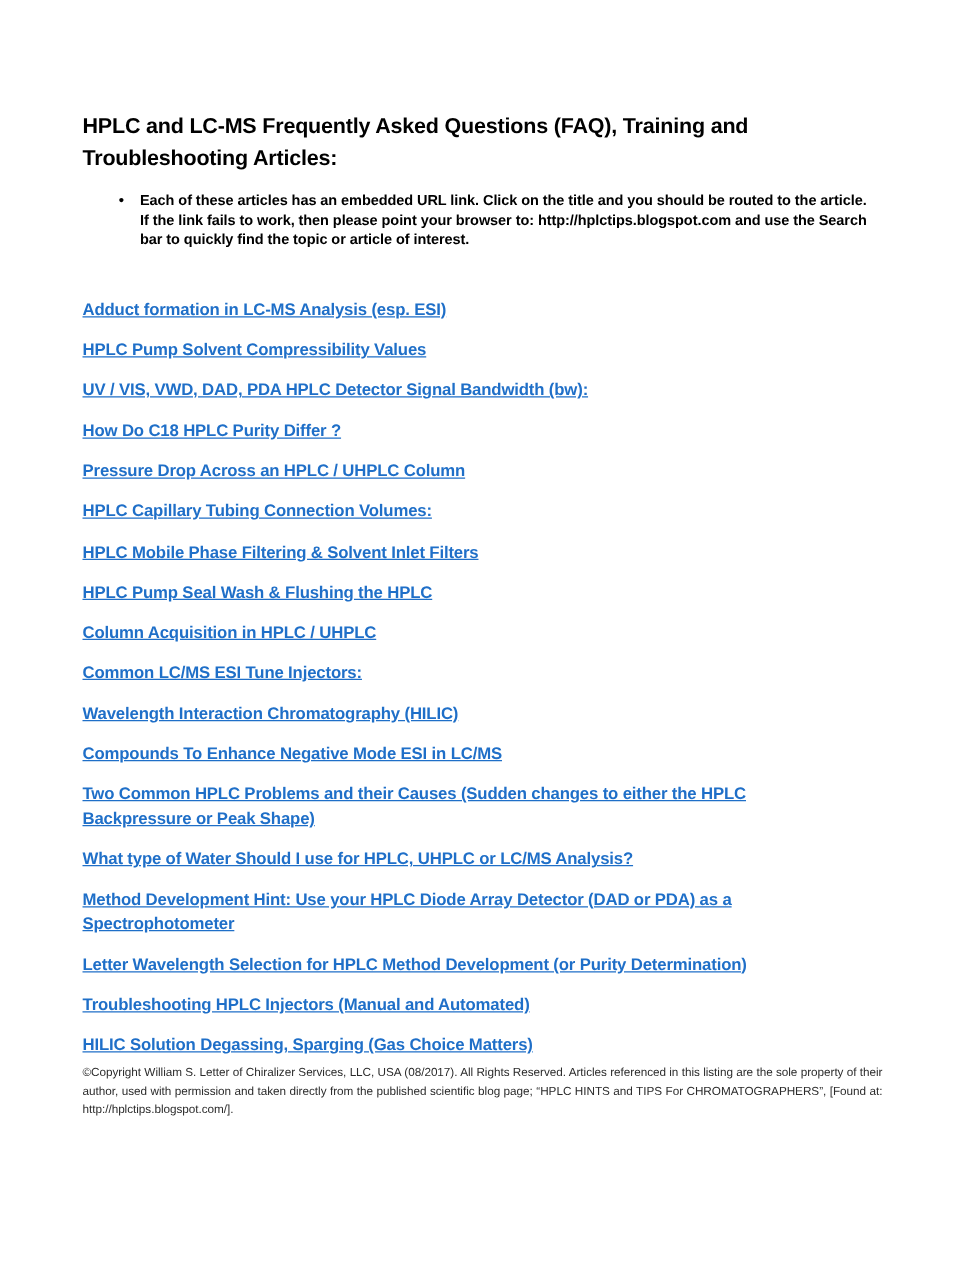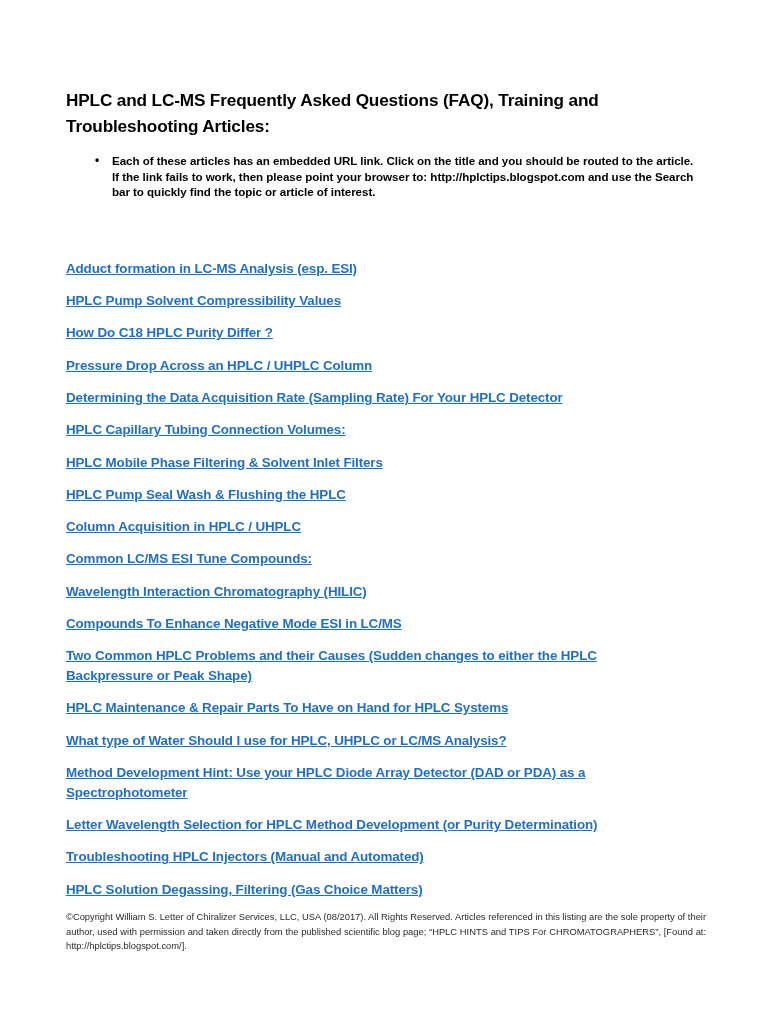--- a/index.html
+++ b/index.html
@@ -52,21 +52,21 @@
     top: 0;
     font-size: 12px;
     line-height: 15.6px;
     font-weight: bold;
   }
   .link-list {
     margin: 0;
     padding: 0;
     list-style: none;
     position: relative;
-    top: 59px;
+    top: 38px;
   }
   .link-row {
     margin-bottom: 12.6px;
   }
   .doc-link {
     font-size: 13.4px;
     font-weight: bold;
     line-height: 19.7px;
     color: #1f6fc8;
     text-decoration: underline;
@@ -75,21 +75,21 @@
     display: inline;
     cursor: pointer;
   }
   .link-row.narrow .doc-link {
     display: block;
     max-width: 620px;
   }
   .footer {
     position: absolute;
     left: 66px;
-    top: 910px;
+    top: 851px;
     width: 640px;
     font-size: 9.4px;
     line-height: 14.7px;
     letter-spacing: -0.02px;
     color: #2b2b2b;
     text-align: justify;
   }
 </style>
 </head>
 <body>
@@ -106,67 +106,64 @@
   </ul>
 
   <ul class="link-list" id="link-list">
       <li class="link-row narrow">
         <span class="doc-link">Adduct formation in LC-MS Analysis (esp. ESI)</span>
       </li>
       <li class="link-row narrow">
         <span class="doc-link">HPLC Pump Solvent Compressibility Values</span>
       </li>
       <li class="link-row narrow">
+        <span class="doc-link">UV / VIS, VWD, DAD, PDA HPLC Detector Signal Bandwidth (bw):</span>
+      </li>
+      <li class="link-row narrow">
         <span class="doc-link">How Do C18 HPLC Purity Differ ?</span>
       </li>
       <li class="link-row narrow">
         <span class="doc-link">Pressure Drop Across an HPLC / UHPLC Column</span>
-      </li>
-      <li class="link-row narrow">
-        <span class="doc-link">Determining the Data Acquisition Rate (Sampling Rate) For Your HPLC Detector</span>
       </li>
       <li class="link-row narrow">
         <span class="doc-link">HPLC Capillary Tubing Connection Volumes:</span>
       </li>
       <li class="link-row narrow">
         <span class="doc-link">HPLC Mobile Phase Filtering &amp; Solvent Inlet Filters</span>
       </li>
       <li class="link-row narrow">
         <span class="doc-link">HPLC Pump Seal Wash &amp; Flushing the HPLC</span>
       </li>
       <li class="link-row narrow">
         <span class="doc-link">Column Acquisition in HPLC / UHPLC</span>
       </li>
       <li class="link-row narrow">
-        <span class="doc-link">Common LC/MS ESI Tune Compounds:</span>
+        <span class="doc-link">Common LC/MS ESI Tune Injectors:</span>
       </li>
       <li class="link-row narrow">
         <span class="doc-link">Wavelength Interaction Chromatography (HILIC)</span>
       </li>
       <li class="link-row narrow">
         <span class="doc-link">Compounds To Enhance Negative Mode ESI in LC/MS</span>
       </li>
       <li class="link-row narrow">
         <span class="doc-link">Two Common HPLC Problems and their Causes (Sudden changes to either the HPLC Backpressure or Peak Shape)</span>
-      </li>
-      <li class="link-row narrow">
-        <span class="doc-link">HPLC Maintenance &amp; Repair Parts To Have on Hand for HPLC Systems</span>
       </li>
       <li class="link-row narrow">
         <span class="doc-link">What type of Water Should I use for HPLC, UHPLC or LC/MS Analysis?</span>
       </li>
       <li class="link-row narrow">
         <span class="doc-link">Method Development Hint: Use your HPLC Diode Array Detector (DAD or PDA) as a Spectrophotometer</span>
       </li>
       <li class="link-row narrow">
         <span class="doc-link">Letter Wavelength Selection for HPLC Method Development (or Purity Determination)</span>
       </li>
       <li class="link-row narrow">
         <span class="doc-link">Troubleshooting HPLC Injectors (Manual and Automated)</span>
       </li>
       <li class="link-row narrow">
-        <span class="doc-link">HPLC Solution Degassing, Filtering (Gas Choice Matters)</span>
+        <span class="doc-link">HILIC Solution Degassing, Sparging (Gas Choice Matters)</span>
       </li>
     </ul>
 
   <div class="footer">©Copyright William S. Letter of Chiralizer Services, LLC, USA (08/2017). All Rights Reserved. Articles referenced in this listing are the sole property of their author, used with permission and taken directly from the published scientific blog page; “HPLC HINTS and TIPS For CHROMATOGRAPHERS”, [Found at:  http://hplctips.blogspot.com/].</div>
 
 </div>
 
 </body></html>

